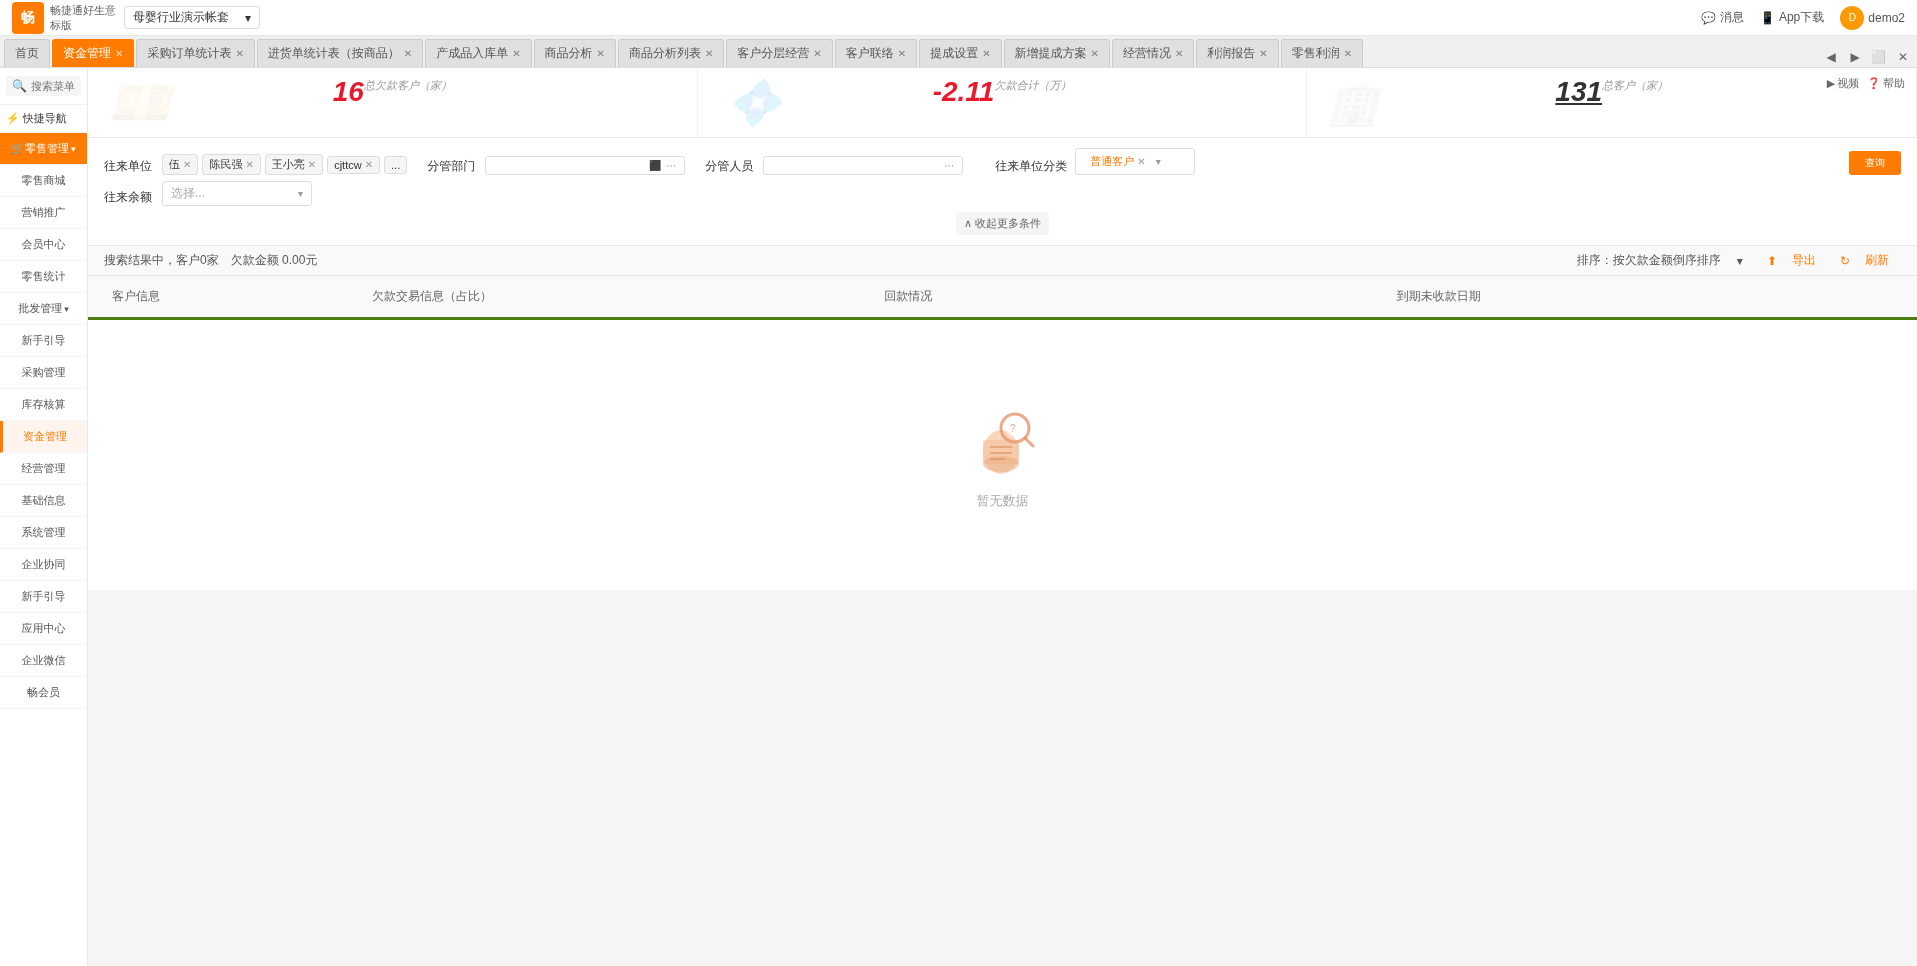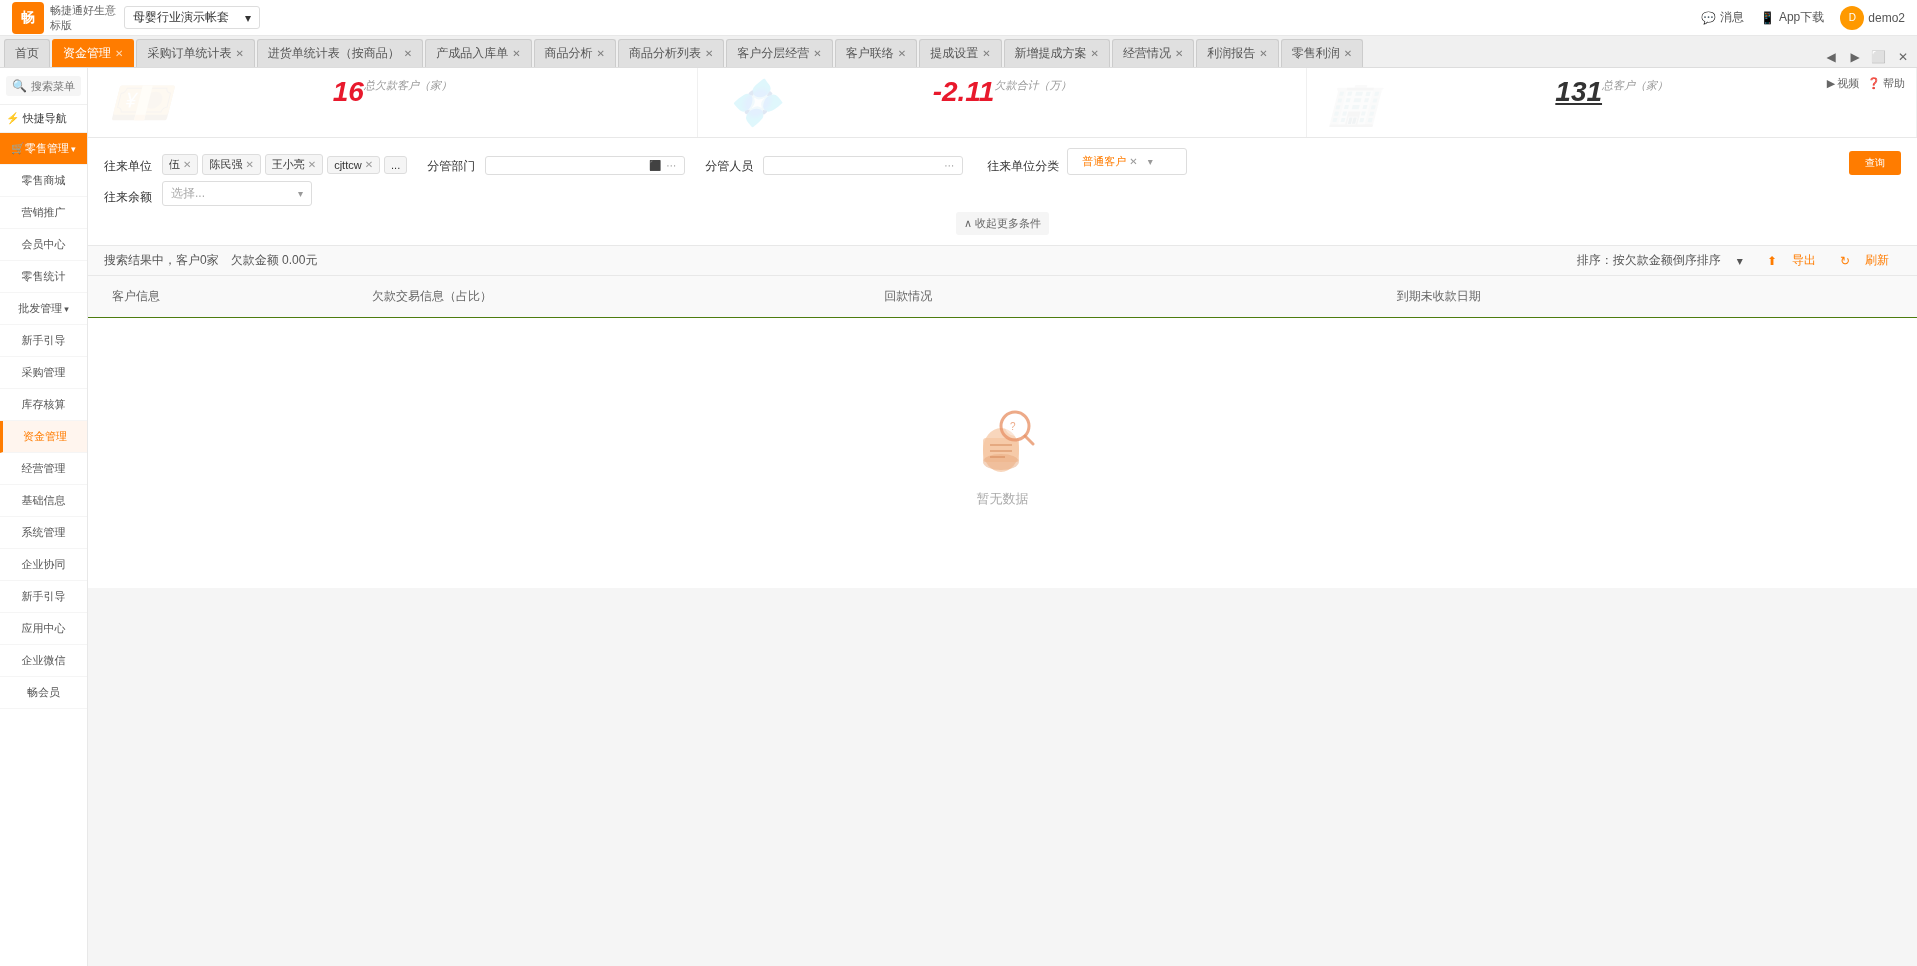--- a/index.html
+++ b/index.html
@@ -115,21 +115,21 @@
     }
     .result-bar span { margin-right: 12px; }
     .result-actions { margin-left: auto; display: flex; gap: 12px; align-items: center; }
     .result-sort { display: flex; align-items: center; gap: 4px; cursor: pointer; }
     .result-btn { display: flex; align-items: center; gap: 3px; cursor: pointer; color: #ff7c00; }
 
     
     .table-area { background: #fff; margin: 0; }
     .table-header {
       display: grid; grid-template-columns: 260px 1fr 1fr 1fr; 
-      background: #f9f9f9; border-bottom: 1px solid #4d7c0f;
+      background: #f9f9f9; border-bottom: 3px solid #4d7c0f;
       padding: 8px 16px; font-size: 12px; color: #666; font-weight: normal;
     }
     .table-col-header { padding: 4px 8px; }
 
     
     .empty-state {
       display: flex; flex-direction: column; align-items: center; justify-content: center;
       padding: 80px 0; background: #fff;
     }
     .empty-icon {
@@ -383,21 +383,21 @@
           <span style="font-size:10px;color:#999;">⬛</span>
           <span style="font-size:10px;color:#999;">⋯</span>
         </div>
 
         <span class="filter-label" style="margin-left:12px;">分管人员</span>
         <div class="filter-select filter-select-wide">
           <span style="flex:1;color:#ccc;"></span>
           <span style="font-size:10px;color:#999;">⋯</span>
         </div>
 
-        <span class="filter-label" style="margin-left:16px;">往来单位分类</span>
+        <span class="filter-label" style="margin-left:24px;">往来单位分类</span>
         <div class="filter-select">
           <div class="filter-tag tag-selected" style="border:none;background:transparent;">
             <span>普通客户</span>
             <span class="tag-close">✕</span>
           </div>
           <span style="font-size:10px;color:#999;">▾</span>
         </div>
 
         <button class="query-btn">查询</button>
       </div>

